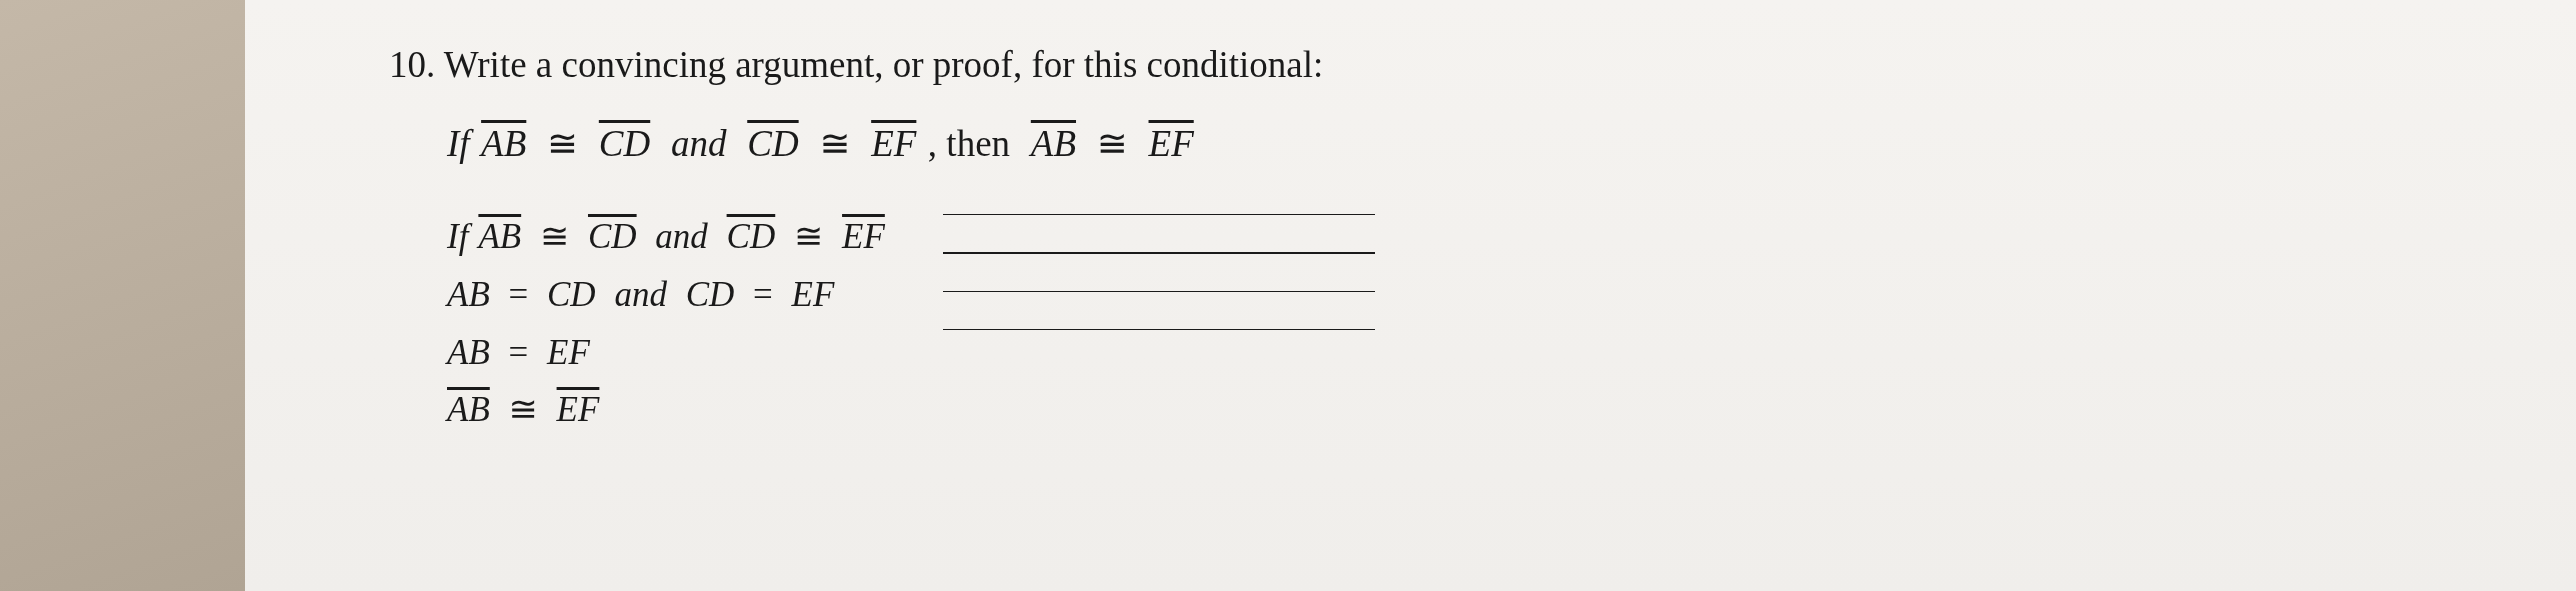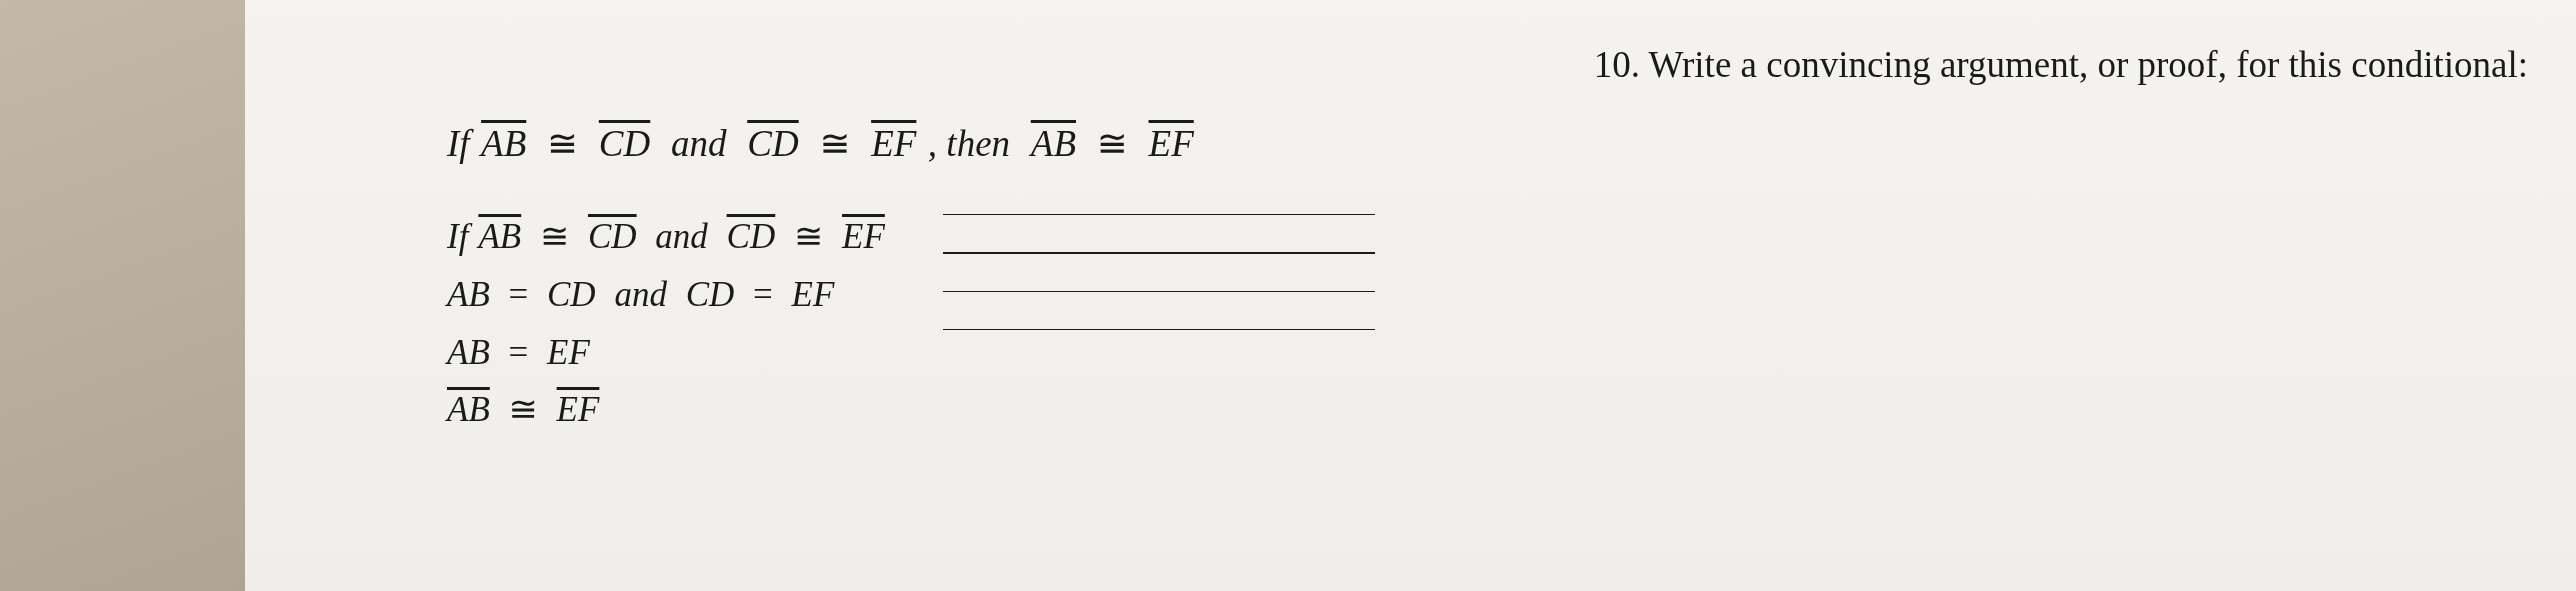--- a/index.html
+++ b/index.html
@@ -18,21 +18,20 @@
       background: linear-gradient(160deg, #c4b8a8 0%, #b0a494 100%);
       flex-shrink: 0;
     }
 
     .paper {
       flex: 1;
       height: 100%;
       background: linear-gradient(180deg, #f5f3f0 0%, #f0eeeb 100%);
       padding: 43px 48px 43px 144px;
       position: relative;
-      text-align: right;
     }
 
     .problem-title {
       font-family: 'Times New Roman', Times, serif;
       font-size: 37px;
       color: #1a1a1a;
       margin-bottom: 36px;
       font-weight: normal;
     }
 
@@ -105,21 +104,21 @@
 
   <div class="conditional-statement">
     <span style="font-style:italic;">If</span>
     <span class="overline">AB</span>
     <span style="font-style:normal;">&nbsp;≅&nbsp;</span>
     <span class="overline">CD</span>
     <span style="font-style:italic;">&nbsp;and&nbsp;</span>
     <span class="overline">CD</span>
     <span style="font-style:normal;">&nbsp;≅&nbsp;</span>
     <span class="overline">EF</span>
-    <span style="font-style:italic;">, then&nbsp;</span>
+    <span style="">, then&nbsp;</span>
     <span class="overline">AB</span>
     <span style="font-style:normal;">&nbsp;≅&nbsp;</span>
     <span class="overline">EF</span>
   </div>
 
   <div class="proof-section">
 
     <div class="proof-steps">
 
       <div class="step-row">

